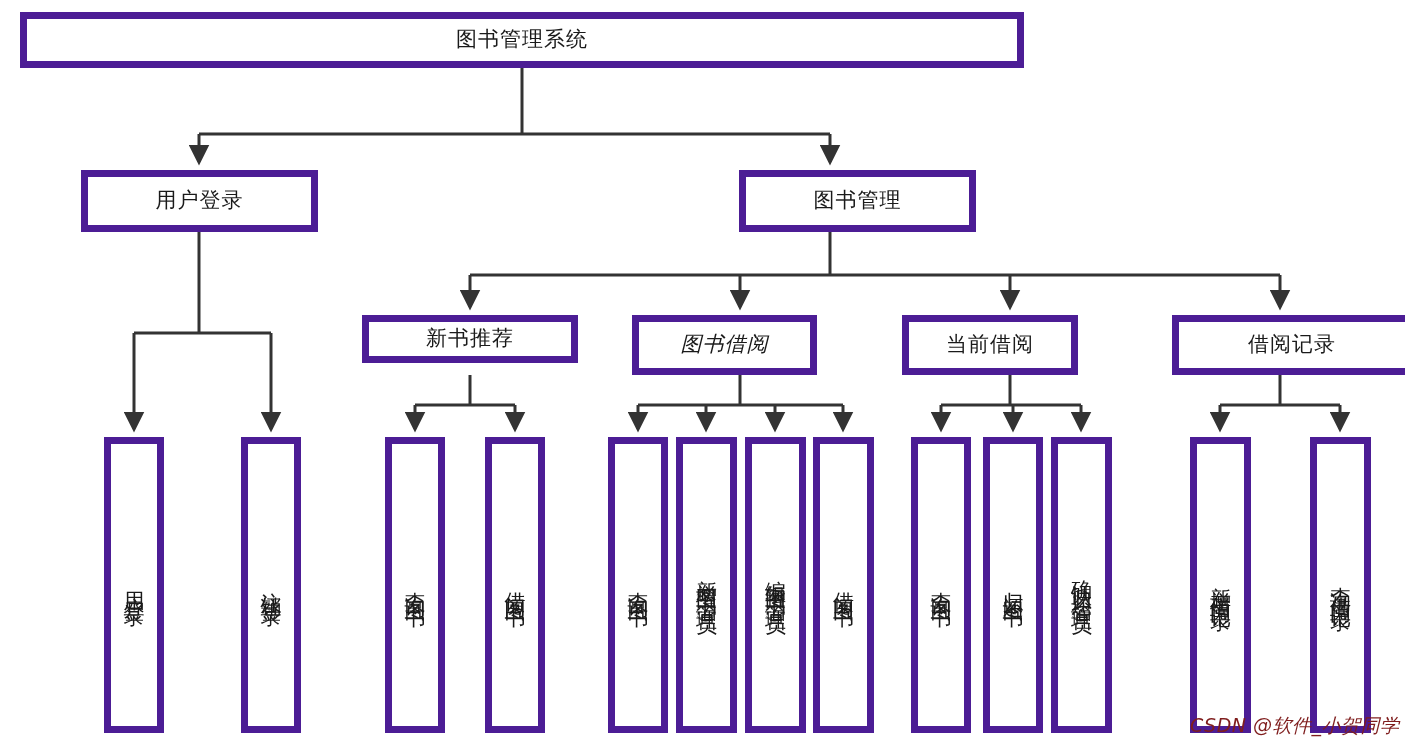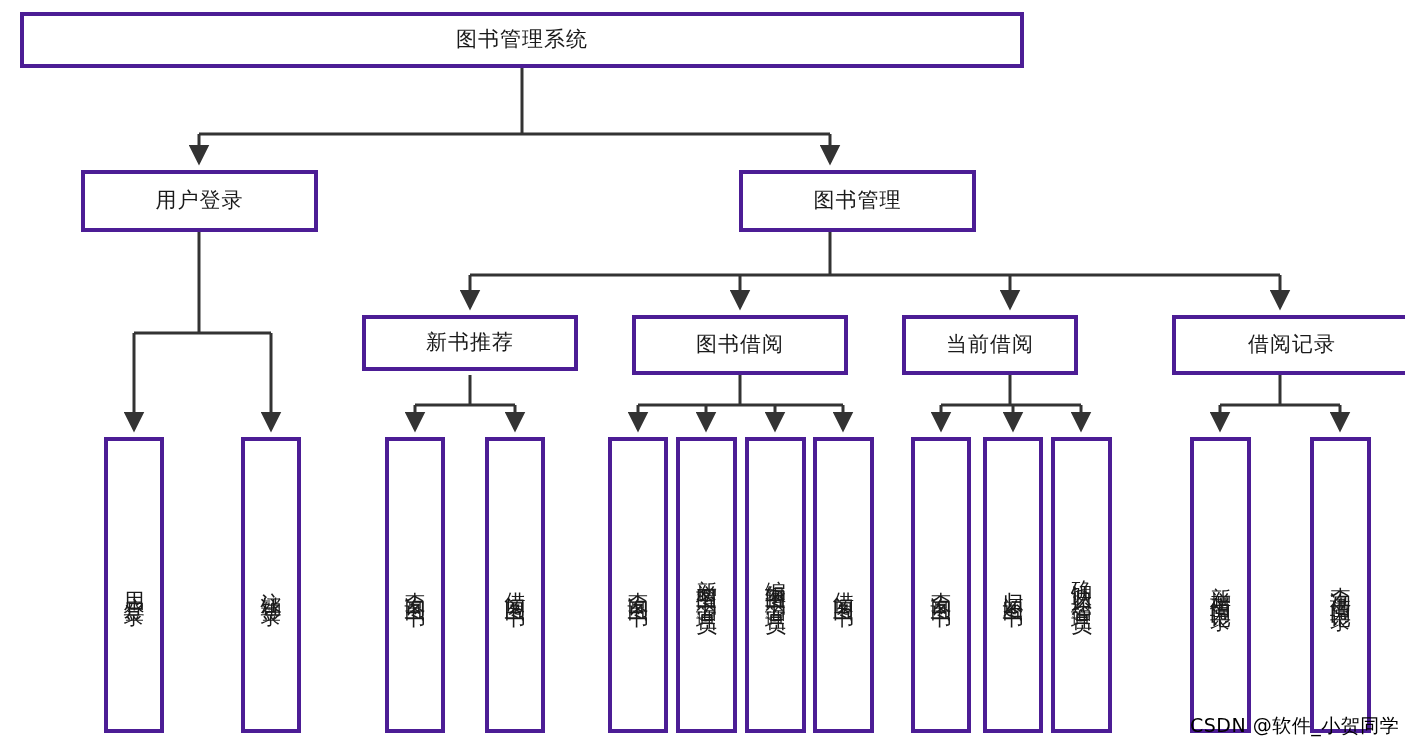--- a/index.html
+++ b/index.html
@@ -21,21 +21,21 @@
     position: absolute;
     left: 0;
     top: 0;
     width: 1405px;
     height: 747px;
   }
   .node {
     position: absolute;
     box-sizing: border-box;
     background: #ffffff;
-    border: 4px solid #4c1d95;
+    border: 7px solid #4c1d95;
     display: flex;
     align-items: center;
     justify-content: center;
     color: #1a1a1a;
   }
   .node-h {
     font-size: 21px;
     letter-spacing: 1px;
     line-height: 1.2;
     white-space: nowrap;
@@ -47,25 +47,26 @@
     writing-mode: vertical-rl;
     text-orientation: upright;
     letter-spacing: 5px;
     line-height: 1.05;
     white-space: nowrap;
     display: block;
     text-align: center;
   }
   .watermark {
     position: absolute;
-    color: #000000;
+    color: #7f1d1d;
     font-size: 19px;
     letter-spacing: 0.5px;
     white-space: nowrap;
     pointer-events: none;
+    font-style: italic;
   }
 </style>
 </head>
 <body>
 
 <div id="canvas">
 
   <svg id="diagram-svg" viewBox="0 0 1405 747" xmlns="http://www.w3.org/2000/svg">
     <defs>
       <marker id="arrow" viewBox="0 0 12 12" refX="10" refY="6" markerWidth="7" markerHeight="7" orient="auto-start-reverse">
@@ -120,24 +121,24 @@
     <span>图书管理系统</span>
   </div>
 
   <div class="node node-h" style="left:81px; top:170px; width:237px; height:62px;">
     <span>用户登录</span>
   </div>
   <div class="node node-h" style="left:711px; top:170px; width:237px; height:62px;margin-left:28px;">
     <span>图书管理</span>
   </div>
 
-  <div class="node node-h" style="left:362px; top:315px; width:216px; height:56px;">
+  <div class="node node-h" style="left:362px; top:315px; width:216px; height:48px;">
     <span>新书推荐</span>
   </div>
-  <div class="node node-h" style="left:632px; top:315px; width:216px; height:60px;">
+  <div class="node node-h" style="left:632px; top:315px; width:185px; height:60px;font-style:italic;">
     <span>图书借阅</span>
   </div>
   <div class="node node-h" style="left:902px; top:315px; width:176px; height:60px;text-align:right;">
     <span>当前借阅</span>
   </div>
   <div class="node node-h" style="left:1172px; top:315px; width:240px; height:60px;">
     <span>借阅记录</span>
   </div>
 
   <div class="node node-v" style="left:104px; top:437px; width:60px; height:296px;">

